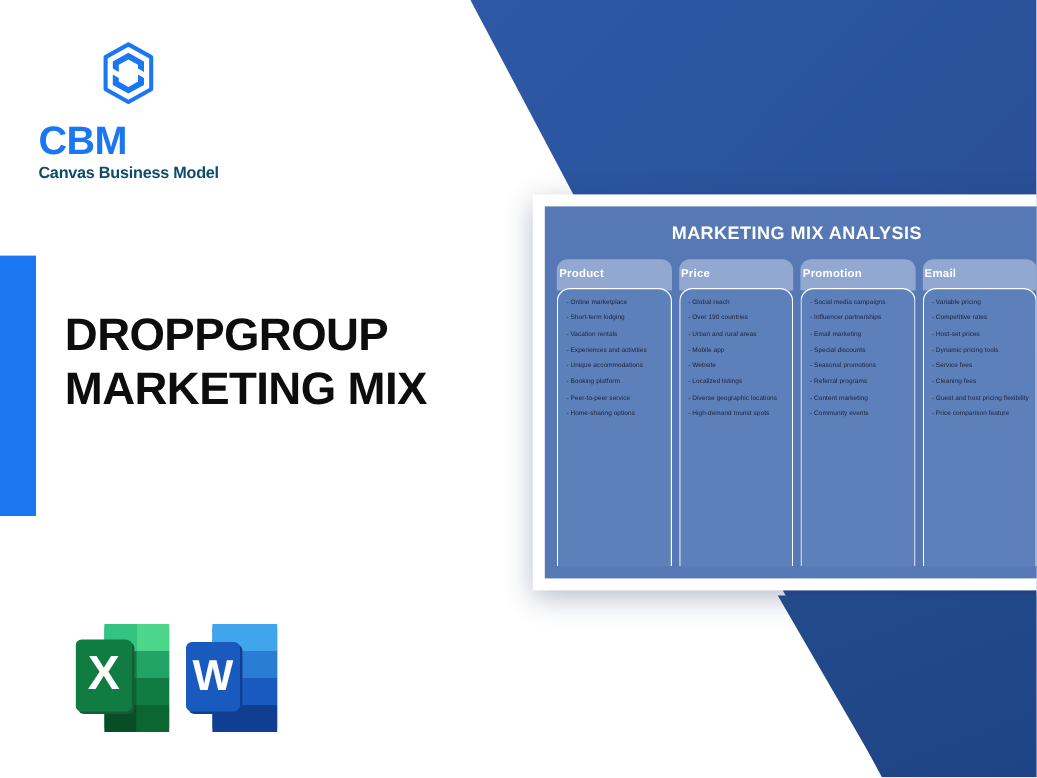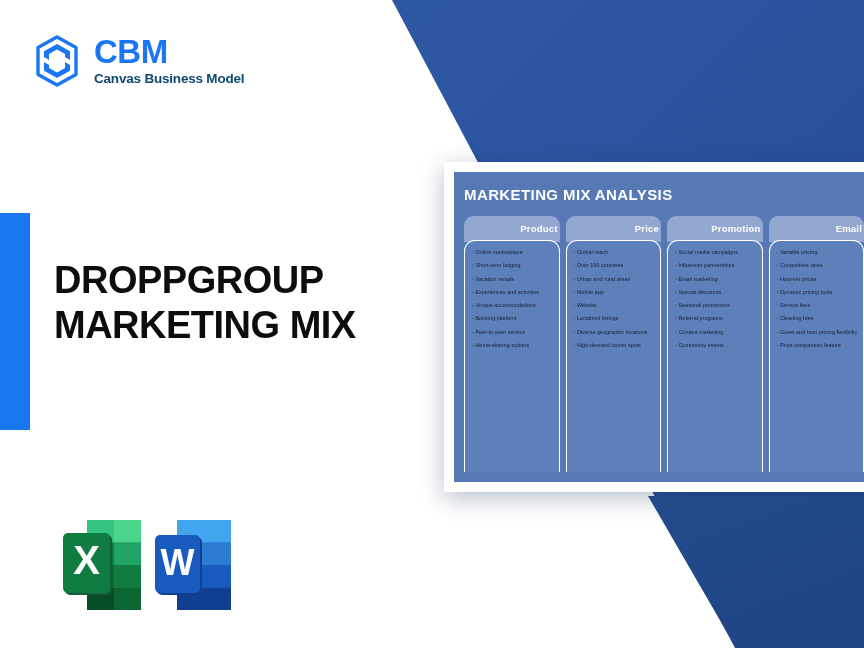--- a/index.html
+++ b/index.html
@@ -19,21 +19,21 @@
     z-index:1;
   }
   .bg-left-bar{
     position:absolute; left:0; top:213px; width:30px; height:217px;
     background:#1b76f2; z-index:2;
   }
 
   
   .logo-wrap{
     position:absolute; left:32px; top:34px;
-    display:flex; align-items:center; gap:12px; z-index:5;
+    display:flex; align-items:center; gap:12px; z-index:5;flex-direction:column;
   }
   .logo-mark{ width:50px; height:54px; flex:0 0 auto; }
   .logo-text{ display:flex; flex-direction:column; justify-content:center; }
   .logo-title{
     font-size:33px; font-weight:bold; color:#1b76f2;
     letter-spacing:-0.5px; line-height:1.0;
   }
   .logo-sub{
     font-size:13.5px; font-weight:bold; color:#0c4a6e;
     letter-spacing:-0.2px; margin-top:4px; line-height:1.1;
@@ -67,31 +67,31 @@
     box-shadow:0 6px 22px rgba(20,40,80,.30);
     z-index:6;
   }
   .card-inner{
     width:100%; height:100%;
     background:#5678b4;
     padding:14px 10px 10px 10px;
     display:flex; flex-direction:column;
   }
   .card-title{
-    text-align:left; color:#ffffff;
+    text-align:center; color:#ffffff;
     font-size:15px; font-weight:bold; letter-spacing:.4px;
     margin-bottom:13px;
   }
   .cols{ display:flex; gap:6px; flex:1 1 auto; align-items:stretch; }
   .col{ flex:1 1 0; display:flex; flex-direction:column; min-width:0; }
   .col-head{
     background:#93a8d0;
     border-radius:9px 9px 0 0;
     color:#ffffff; font-size:9.5px; font-weight:bold;
-    text-align:right; padding:7px 2px 8px 12px;
+    text-align:left; padding:7px 2px 8px 2px;
     letter-spacing:.2px;
   }
   .col-body{
     flex:1 1 auto;
     background:#5e80ba;
     border:1.3px solid #ffffff;
     border-bottom:none;
     border-radius:11px 11px 0 0;
     margin-top:-2px;
     padding:9px 5px 6px 7px;

